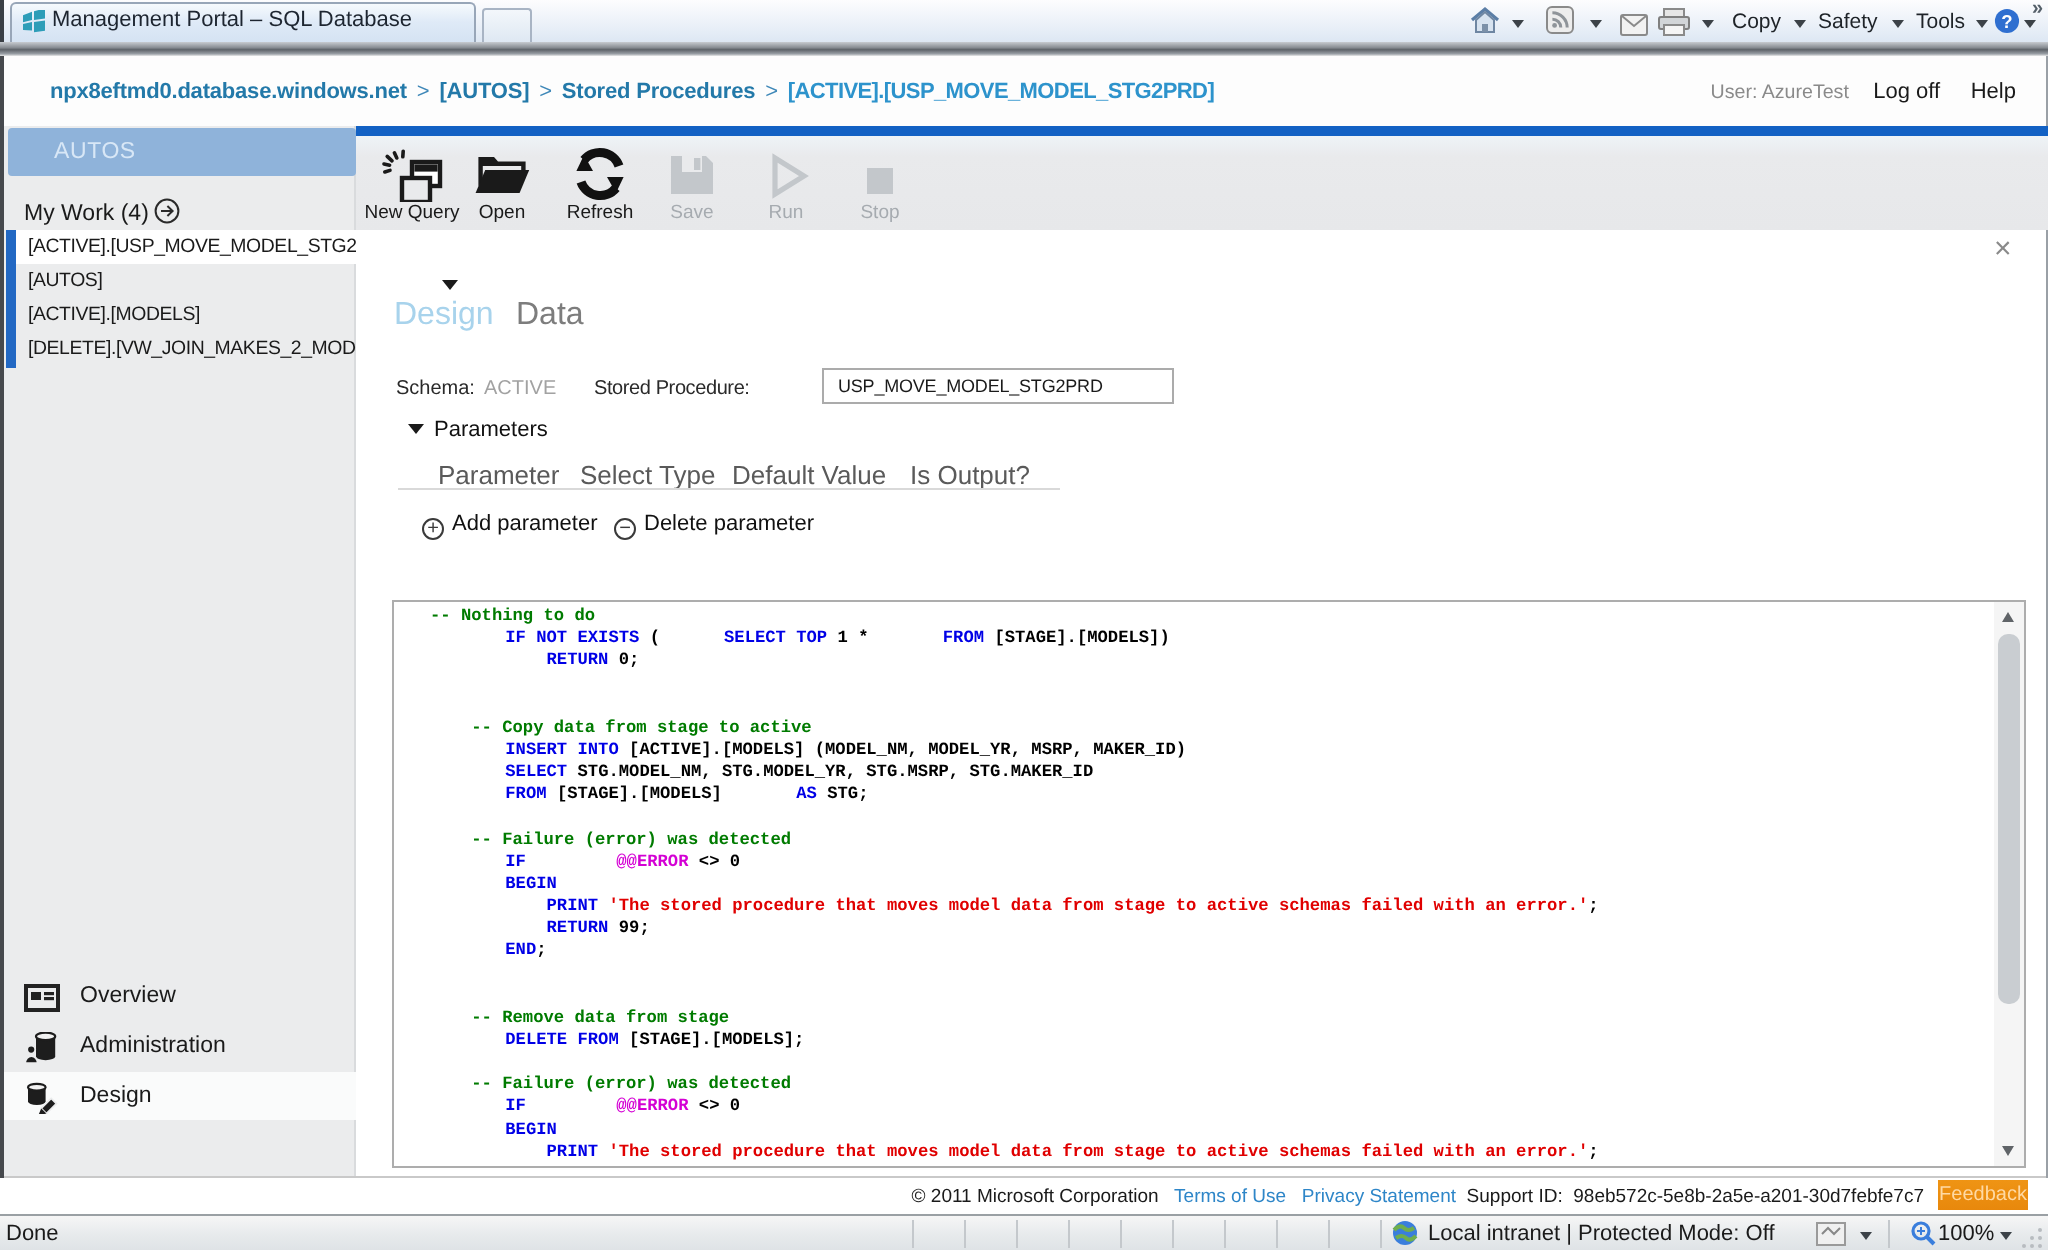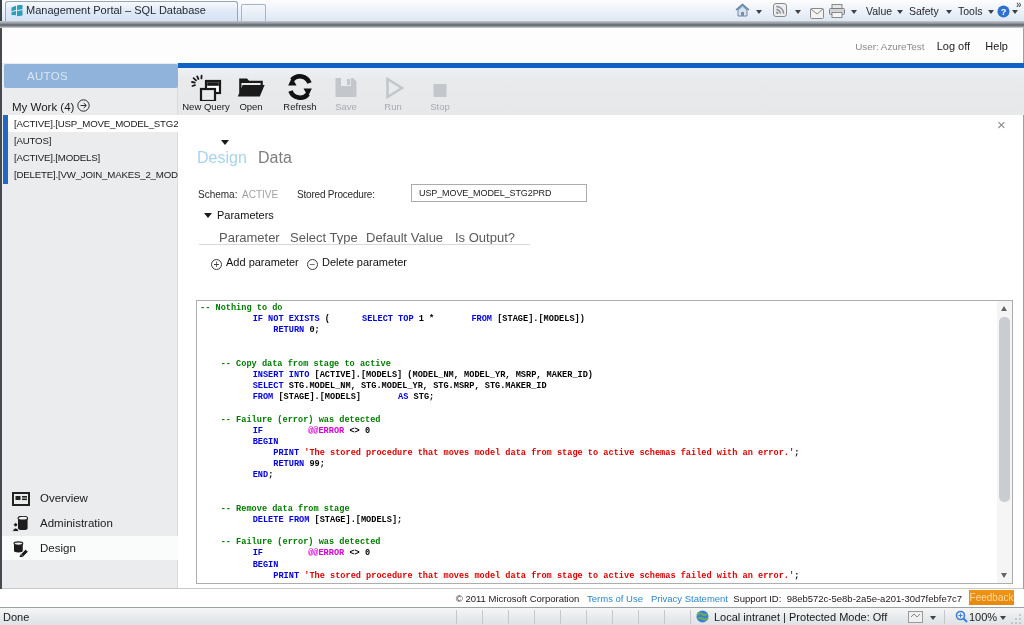--- a/index.html
+++ b/index.html
@@ -77,21 +77,21 @@
   .colhd { position:absolute; top:230px; font-size:13px; color:#5a5a5a; }
   #col-rule { left:199px; top:244px; width:331px; height:1px; background:#d9d9d9; }
   .pbtn { position:absolute; top:256px; font-size:11px; color:#111; }
   .circ { display:inline-block; width:11px; height:11px; border:1px solid #3a3a3a; border-radius:50%;
           text-align:center; line-height:10px; font-size:10px; color:#3a3a3a; margin-right:4px; vertical-align:-2px; }
 
   
   #codebox { left:196px; top:300px; width:817px; height:284px; border:1px solid #adadad; background:#fff; }
   #code { position:absolute; left:3px; top:2px; font-family:"Liberation Mono",monospace;
           font-size:8.6px; font-weight:bold; line-height:11.15px; white-space:pre; color:#000; }
-  #code .c { color:#007b00; }
+  #code .c { color:#007b00;margin-left:15px; }
   #code .k { color:#0000e6;margin-left:32px; }
   #code .m { color:#d400d4;padding-left:40px; }
   #code .s { color:#e00000; }
   #vsb { position:absolute; right:0; top:0; width:15px; height:282px; background:#f5f5f5; }
   #vsb .thumb { position:absolute; left:2px; top:16px; width:11px; height:185px; background:#c9cdd1; border-radius:5px; }
   #vsb .ar { position:absolute; left:4px; width:0; height:0; border-left:3.5px solid transparent; border-right:3.5px solid transparent; }
   #vsb .up { top:5px; border-bottom:5px solid #606468; }
   #vsb .dn { bottom:5px; border-top:5px solid #606468; }
 
   
@@ -146,36 +146,37 @@
   <div class="abs" style="left:810px;top:5px"><svg width="14" height="11" viewBox="0 0 14 11">
     <rect x="0.5" y="0.5" width="13" height="10" rx="1" fill="#f2f2f2" stroke="#8a8a8a"></rect>
     <path d="M1 1 L7 6 L13 1" fill="none" stroke="#8a8a8a"></path>
       </svg></div>
   <div class="abs" style="left:829px;top:4px"><svg width="16" height="14" viewBox="0 0 16 14">
     <rect x="3" y="0.5" width="10" height="4" fill="#e6e6e6" stroke="#8a8a8a"></rect>
     <rect x="0.5" y="4.5" width="15" height="6" rx="1" fill="#d2d5d8" stroke="#7f7f7f"></rect>
     <rect x="3" y="8.5" width="10" height="5" fill="#f5f5f5" stroke="#8a8a8a"></rect>
       </svg></div>
   <div class="abs dd" style="left:851px;top:10px"></div>
-  <div class="abs cmdtext" style="left:866px">Value</div>
+  <div class="abs cmdtext" style="left:866px">Copy</div>
   <div class="abs dd" style="left:897px;top:10px"></div>
   <div class="abs cmdtext" style="left:909px">Safety</div>
   <div class="abs dd" style="left:946px;top:10px"></div>
   <div class="abs cmdtext" style="left:958px">Tools</div>
   <div class="abs dd" style="left:988px;top:10px"></div>
   <div class="abs" style="left:997px;top:4px"><svg width="13" height="13" viewBox="0 0 14 14">
     <circle cx="7" cy="7" r="6.5" fill="#2f6fd0"></circle>
     <text x="7" y="10.5" font-size="10" font-weight="bold" fill="#fff" text-anchor="middle" font-family="Liberation Sans">?</text>
       </svg></div>
   <div class="abs dd" style="left:1012px;top:10px"></div>
   <div class="abs" style="left:1016px;top:-1px;font-size:10px;color:#55606a;font-weight:bold">»</div>
 
   <div class="abs" id="crumbbar"></div>
   <div class="abs" id="win-l"></div>
   <div class="abs" id="win-r"></div>
+  <div class="abs" id="crumbs">npx8eftmd0.database.windows.net<span class="sep"> &gt; </span>[AUTOS]<span class="sep"> &gt; </span>Stored Procedures<span class="sep"> &gt; </span><span class="last">[ACTIVE].[USP_MOVE_MODEL_STG2PRD]</span></div>
   <div class="abs" id="userline"><span class="u">User: AzureTest</span>&nbsp;&nbsp;&nbsp;&nbsp;Log off&nbsp;&nbsp;&nbsp;&nbsp;&nbsp;Help</div>
 
   <div class="abs" id="sidebar">
     <div id="autos-hd">AUTOS</div>
     <div id="mywork">My Work (4) &nbsp;</div>
     <svg width="13" height="13" viewBox="0 0 13 13" style="position:absolute;left:75px;top:36px">
       <circle cx="6.5" cy="6.5" r="5.7" fill="none" stroke="#2a2a2a" stroke-width="1"></circle>
       <path d="M3.5 6.5 H9 M6.7 4 L9.3 6.5 L6.7 9" fill="none" stroke="#2a2a2a" stroke-width="1"></path>
       </svg>
     <div id="sel-bar"></div>

